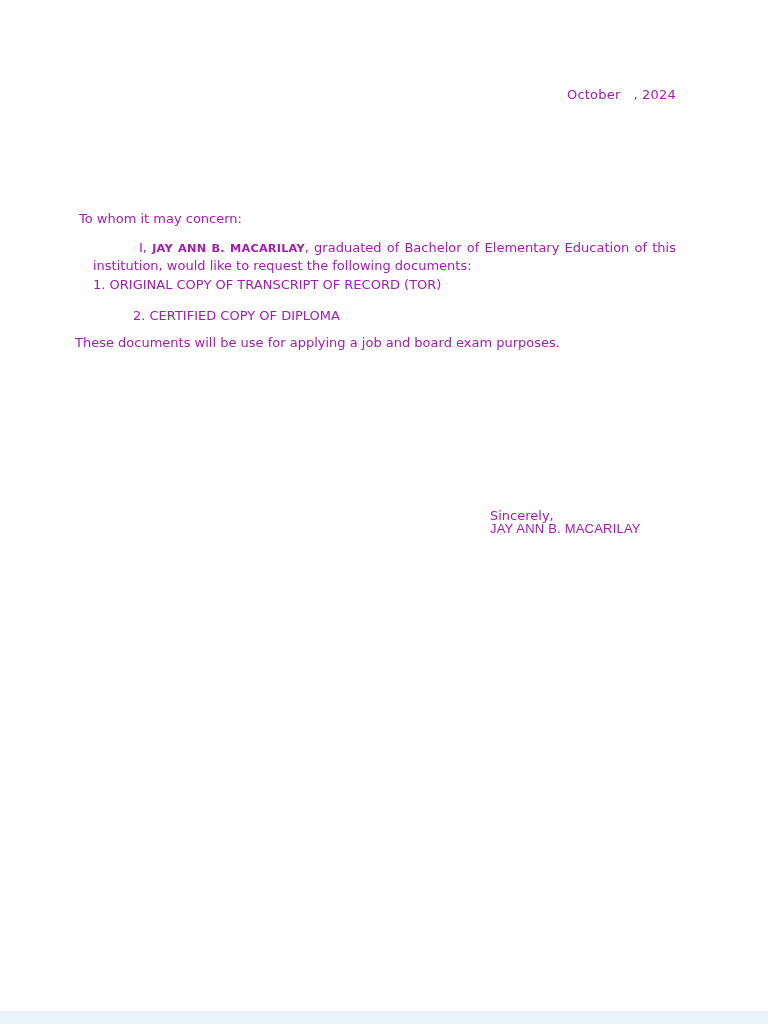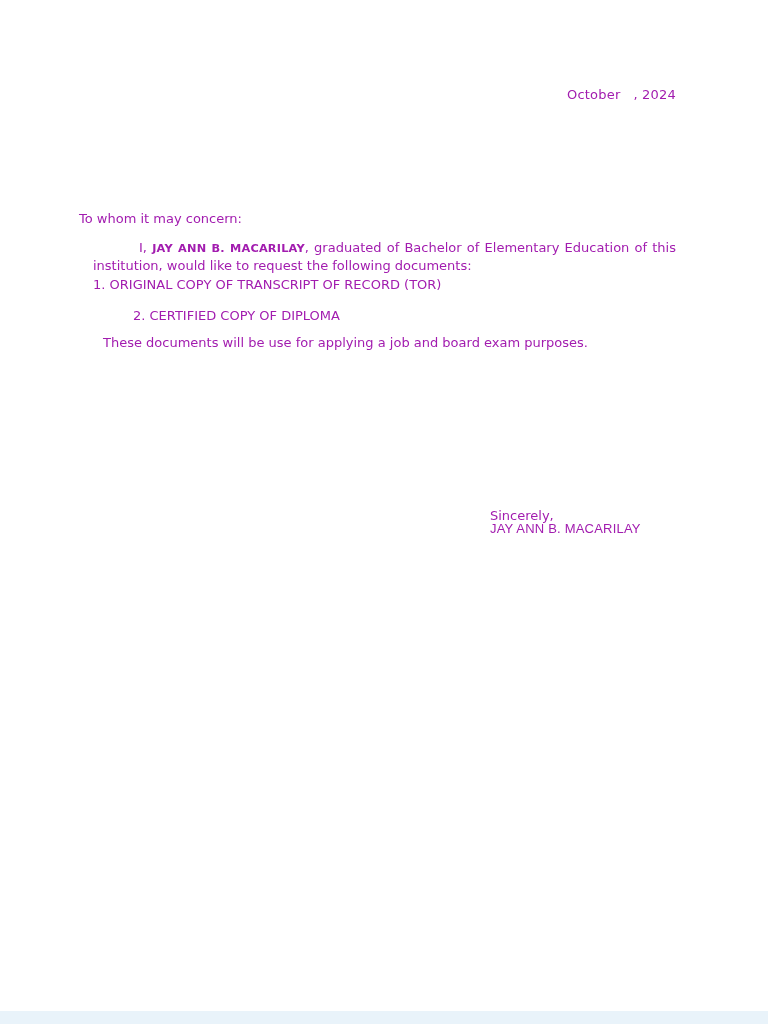--- a/index.html
+++ b/index.html
@@ -42,21 +42,21 @@
     text-indent: 46px;
     line-height: 17.3px;
   }
   .inline-name {
     font-weight: 700;
     font-size: 11.3px;
     letter-spacing: 0.2px;
   }
   .request-item-1 { top: 277px; left: 93px; }
   .request-item-2 { top: 308px; left: 93px; margin-left: 40px; }
-  .purpose-line   { top: 335px; left: 103px; }
+  .purpose-line   { top: 335px; left: 75px; }
   .thanks-line    { top: 388px; left: 139px; }
   .valediction    { top: 468px; left: 490px; margin-top: 40px; }
   .signature-name {
     top: 521px;
     left: 490px;
     font-family: "Liberation Sans", sans-serif;
     font-size: 13px;
     letter-spacing: 0.2px;
   }
   .footer-bar {

